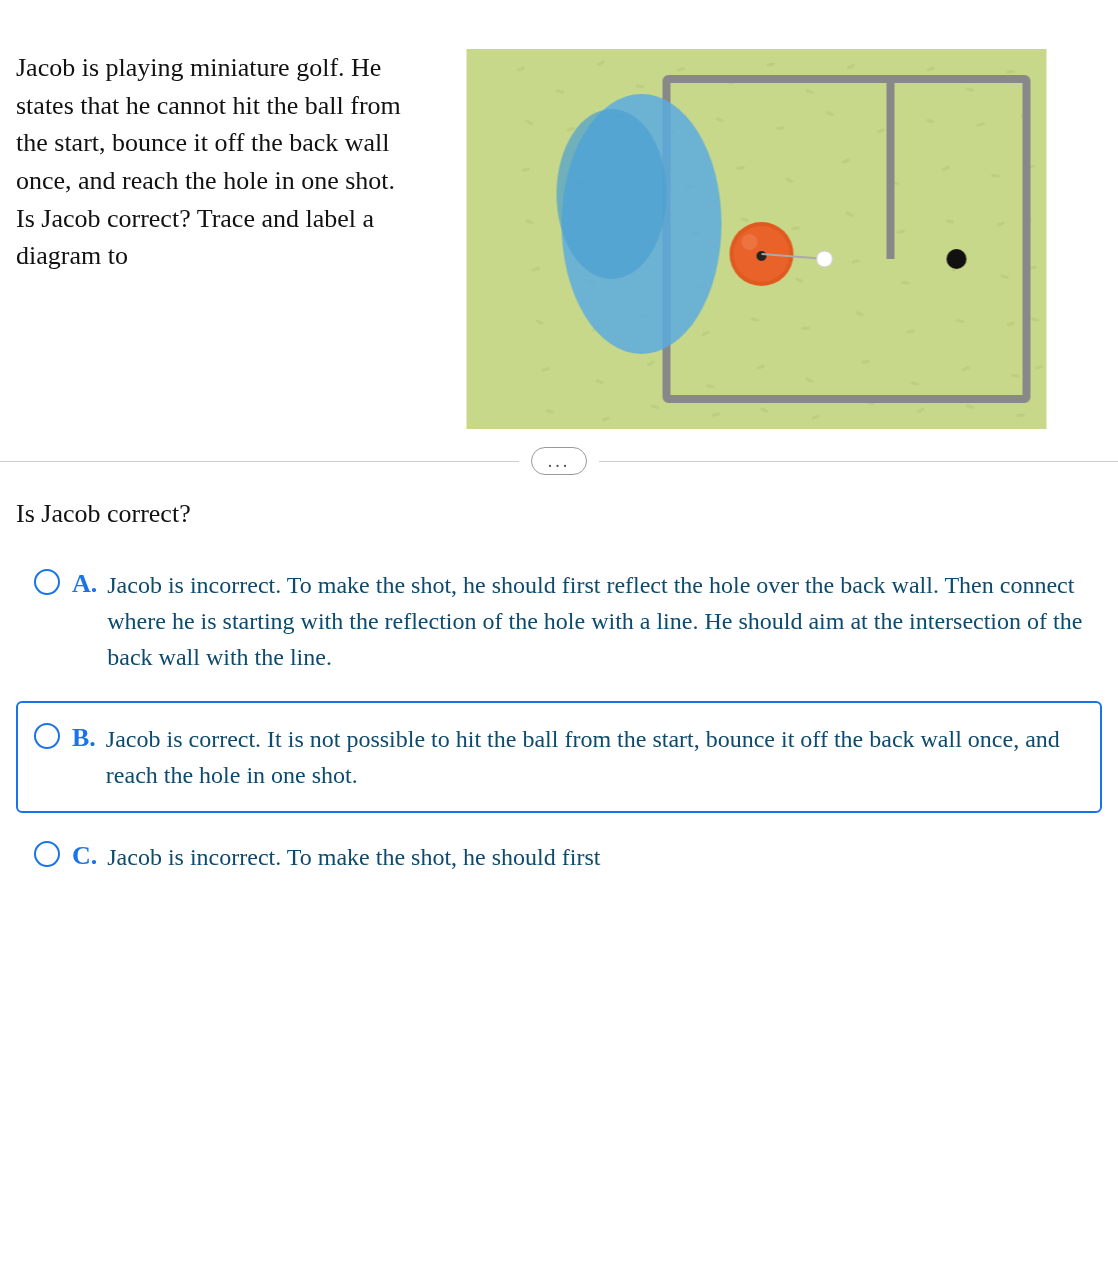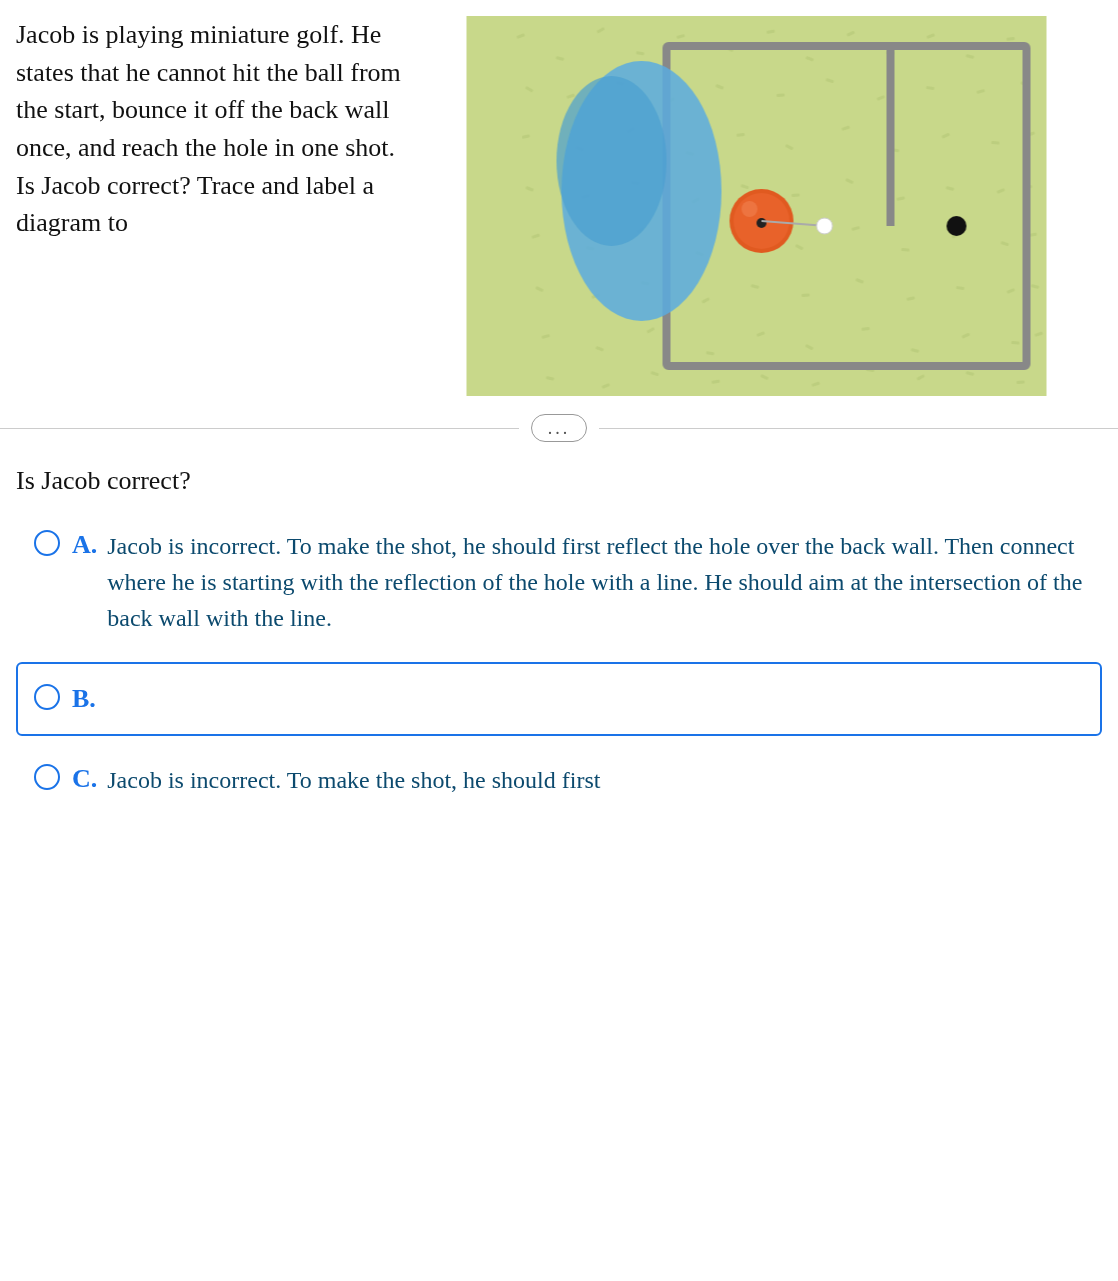--- a/index.html
+++ b/index.html
@@ -12,20 +12,21 @@
       font-size: 22px;
       color: #111;
     }
 
     .top-section {
       display: flex;
       flex-direction: row;
       padding: 16px 31px 10px 16px;
       gap: 20px;
       align-items: flex-start;
+      margin-top: 33px;
     }
 
     .question-text {
       flex: 0 0 390px;
       font-size: 26px;
       line-height: 1.45;
       color: #111;
     }
 
     .golf-image {
@@ -57,21 +58,21 @@
       font-size: 18px;
       color: #555;
       letter-spacing: 3px;
       line-height: 1;
     }
 
     .question-label {
       font-size: 26px;
       font-weight: normal;
       padding: 0 16px;
-      margin-bottom: 12px;
+      margin-bottom: 18px;
       color: #111;
     }
 
     .options-container {
       padding: 0 16px;
       display: flex;
       flex-direction: column;
       gap: 0px;
     }
 
@@ -260,20 +261,21 @@
 
   <div class="option">
     <div class="option-radio"></div>
     <div class="option-letter">A.</div>
     <div class="option-text">Jacob is incorrect. To make the shot, he should first reflect the hole over the back wall. Then connect where he is starting with the reflection of the hole with a line. He should aim at the intersection of the back wall with the line.</div>
   </div>
 
   <div class="option selected">
     <div class="option-radio"></div>
     <div class="option-letter">B.</div>
+    <div class="option-text">Jacob is correct. It is not possible to hit the ball from the start, bounce it off the back wall once, and reach the hole in one shot.</div>
   </div>
 
   <div class="option">
     <div class="option-radio"></div>
     <div class="option-letter">C.</div>
     <div class="option-text">Jacob is incorrect. To make the shot, he should first</div>
   </div>
 
 </div>
 

